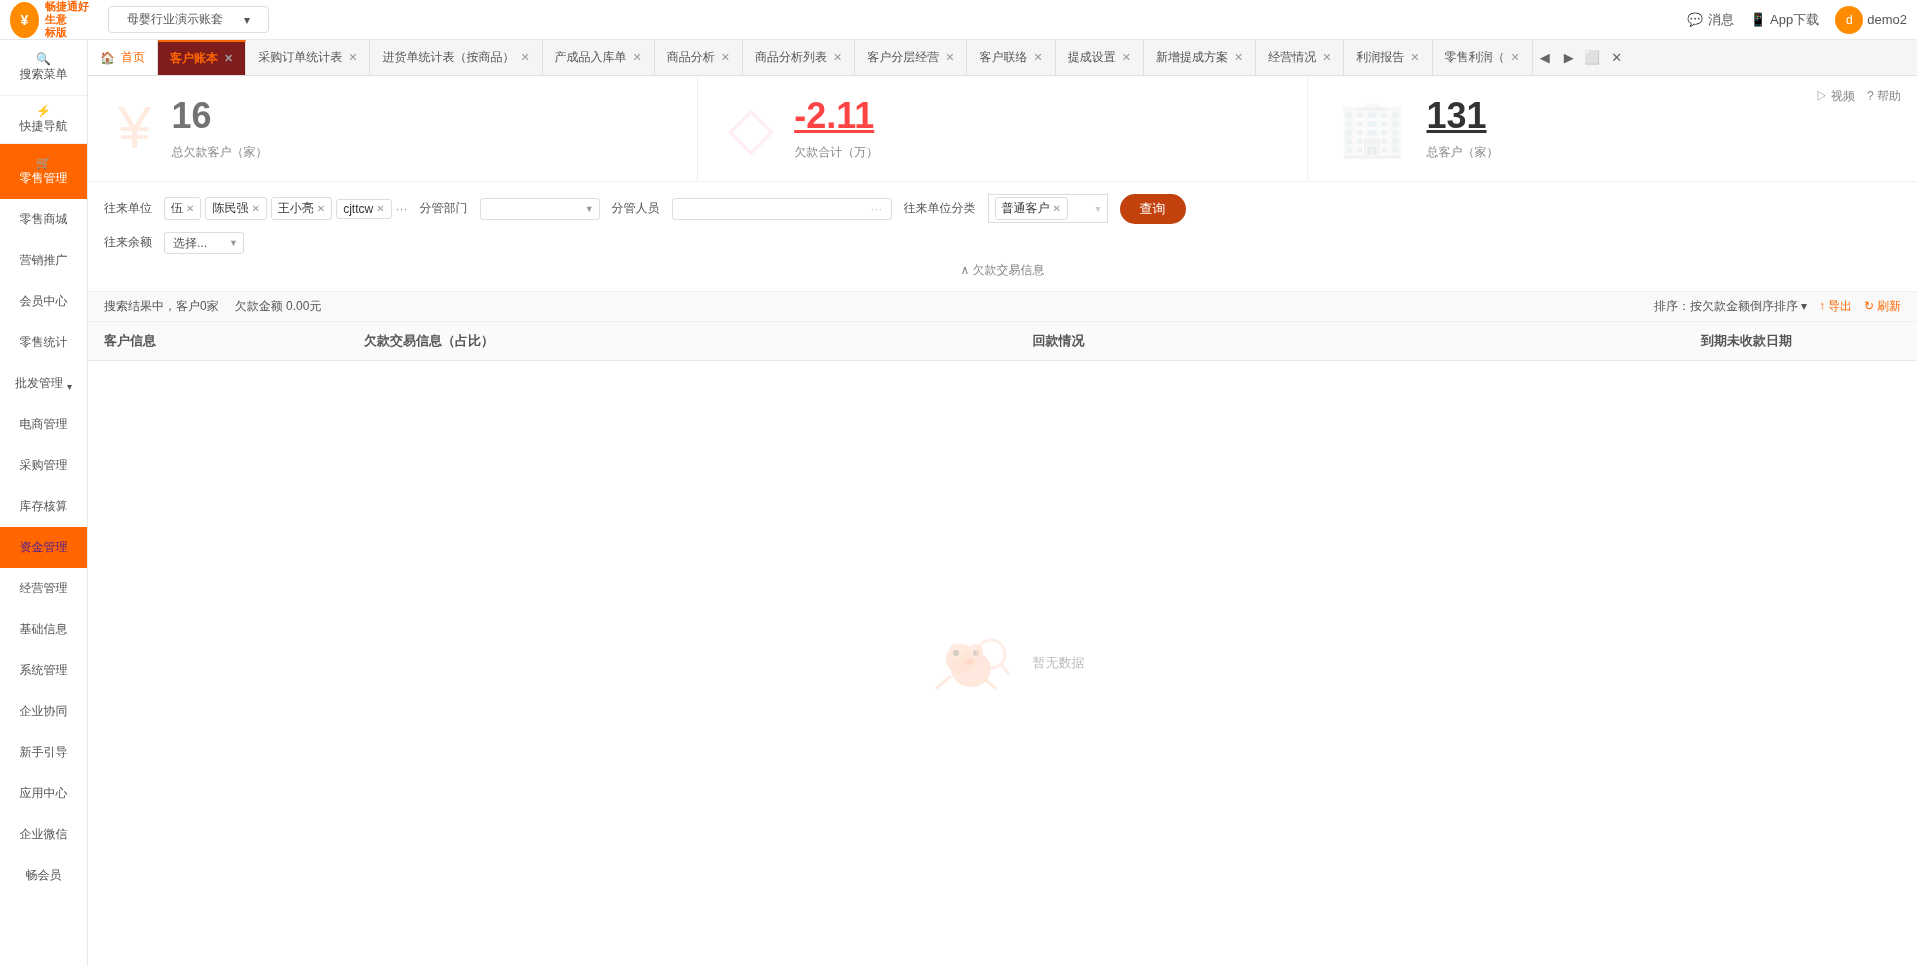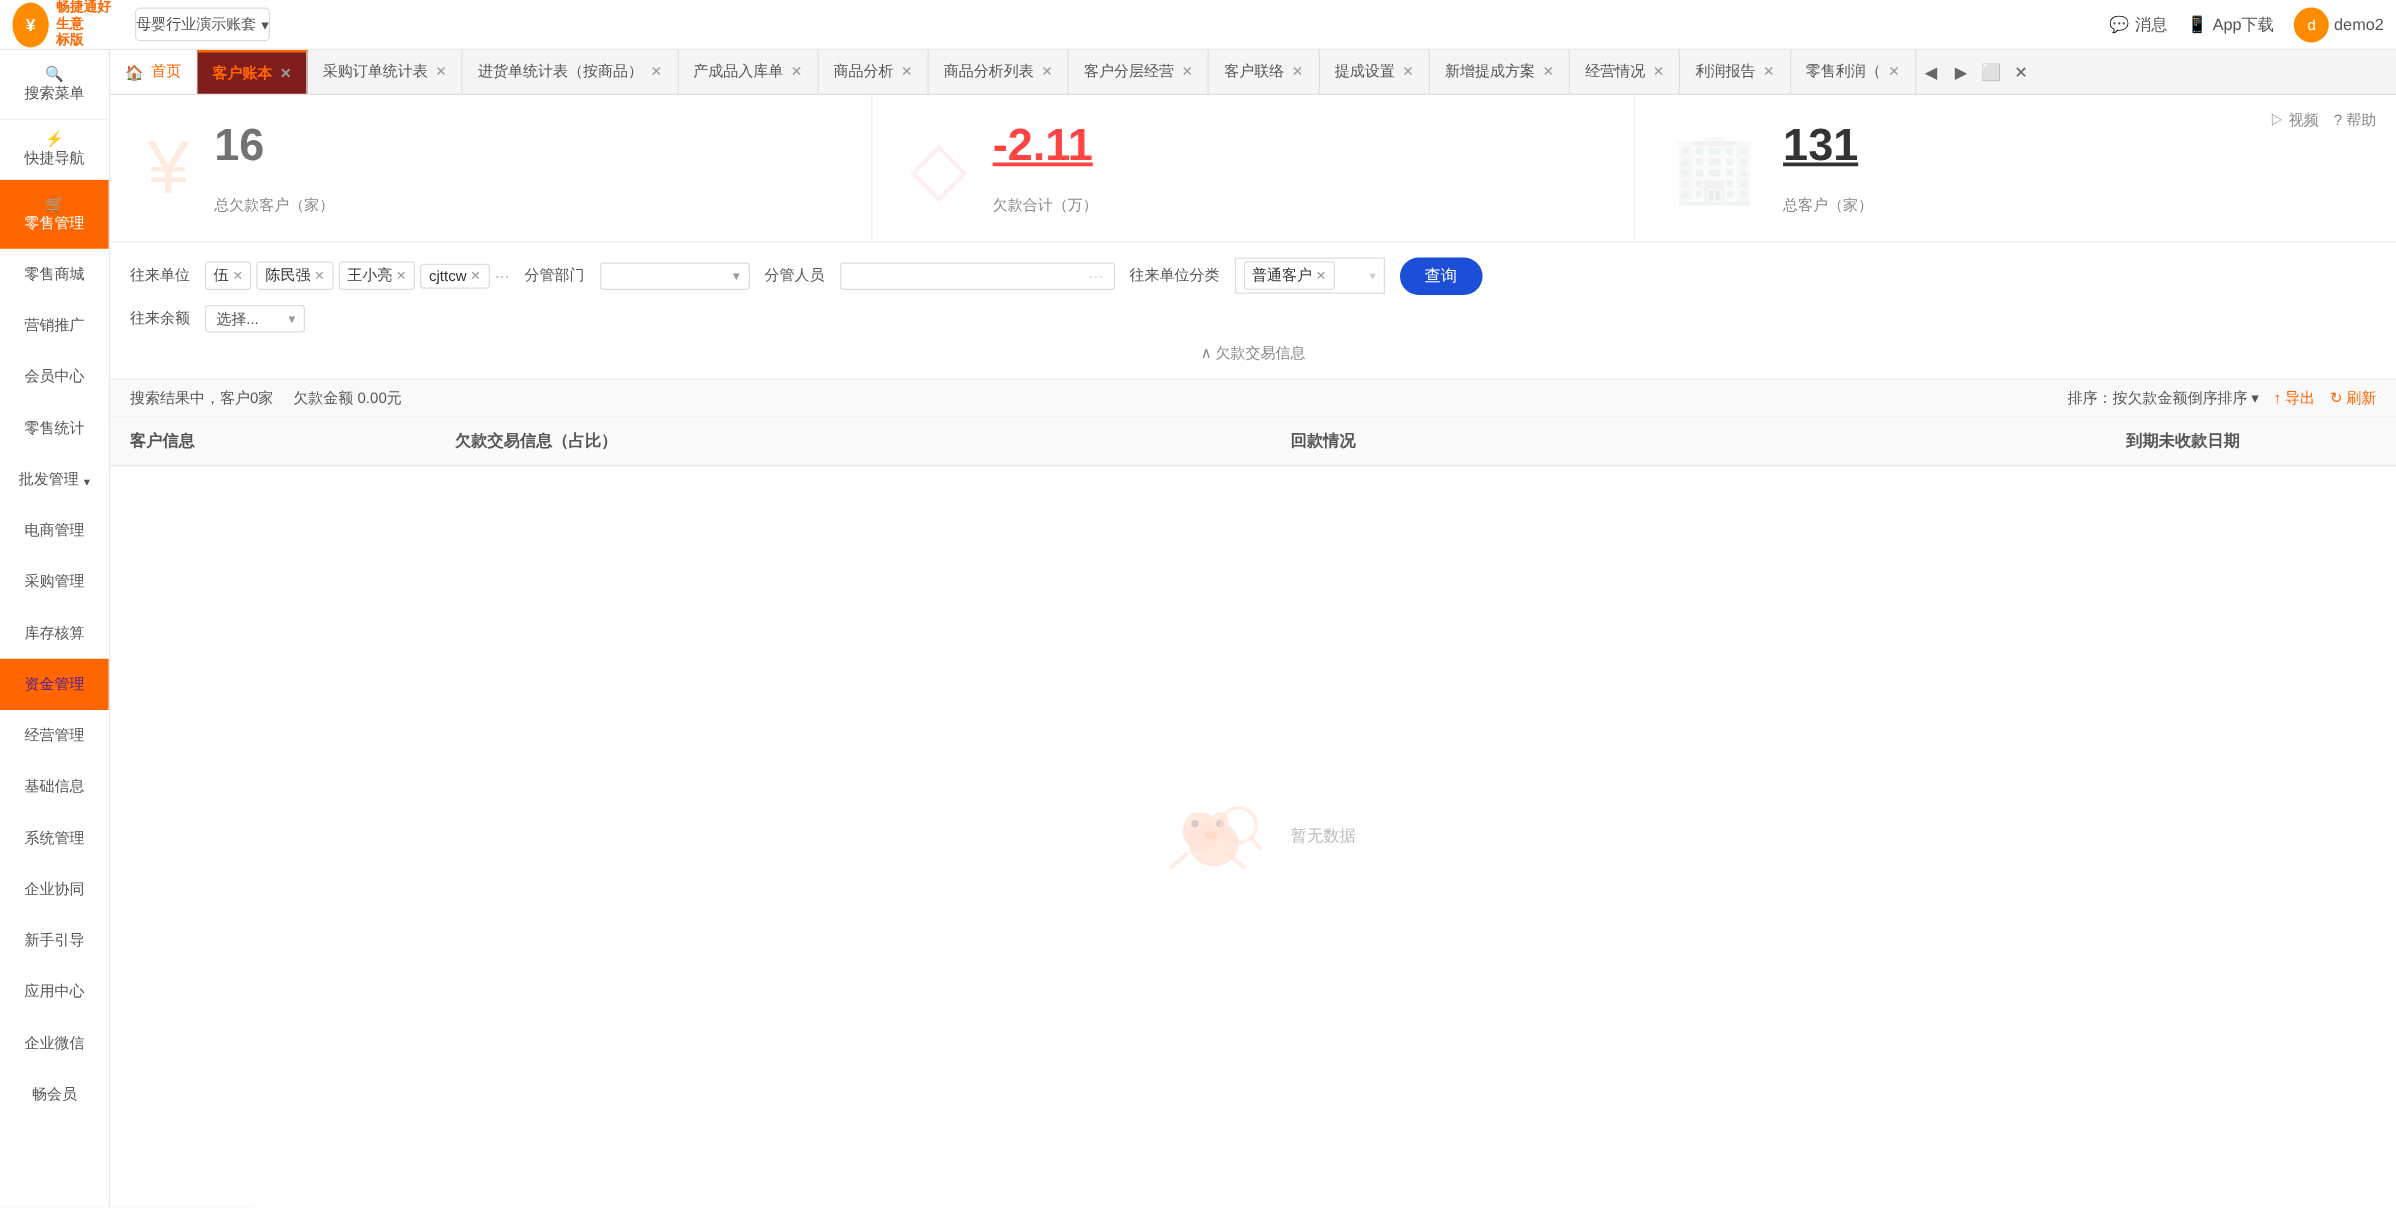--- a/index.html
+++ b/index.html
@@ -3,21 +3,21 @@
   <meta charset="utf-8">
   <style>
     * { box-sizing: border-box; margin: 0; padding: 0; }
     body { font-family: 'Microsoft YaHei', Arial, sans-serif; font-size: 13px; background: #f5f5f5; color: #333; overflow: hidden; height: 966px; width: 1917px; display: flex; flex-direction: column; }
 
     
     .top-bar { height: 40px; background: #fff; display: flex; align-items: center; padding: 0 10px; border-bottom: 1px solid #e8e8e8; flex-shrink: 0; }
     .logo-area { width: 88px; display: flex; align-items: center; gap: 6px; flex-shrink: 0; }
     .logo-icon { width: 36px; height: 36px; background: #ff8c00; border-radius: 50%; display: flex; align-items: center; justify-content: center; color: white; font-size: 14px; font-weight: bold; }
     .logo-text { font-size: 11px; color: #ff6600; font-weight: bold; line-height: 1.2; }
-    .dropdown-selector { display: flex; align-items: center; gap: 4px; padding: 4px 0; border: 1px solid #ddd; border-radius: 4px; cursor: pointer; font-size: 12px; color: #555; margin-left: 10px; }
+    .dropdown-selector { display: flex; align-items: center; gap: 21px; padding: 4px 18px; border: 1px solid #ddd; border-radius: 4px; cursor: pointer; font-size: 12px; color: #555; margin-left: 10px; }
     .top-right { margin-left: auto; display: flex; align-items: center; gap: 16px; }
     .top-right-item { display: flex; align-items: center; gap: 4px; font-size: 13px; color: #555; cursor: pointer; }
     .avatar { width: 28px; height: 28px; border-radius: 50%; background: #ff8c00; display: flex; align-items: center; justify-content: center; color: white; font-size: 12px; }
 
     
     .main-layout { display: flex; flex: 1; overflow: hidden; }
 
     
     .sidebar { width: 88px; background: #fff; border-right: 1px solid #e8e8e8; display: flex; flex-direction: column; flex-shrink: 0; overflow-y: auto; }
     .sidebar-search { padding: 12px 0; text-align: center; font-size: 12px; color: #555; cursor: pointer; border-bottom: 1px solid #f0f0f0; }
@@ -41,37 +41,37 @@
     .page-content { flex: 1; background: #fff; overflow-y: auto; display: flex; flex-direction: column; }
 
     
     .stats-row { display: flex; border-bottom: 1px solid #f0f0f0; flex-shrink: 0; position: relative; }
     .stat-item { flex: 1; padding: 20px 30px; display: flex; align-items: center; gap: 20px; border-right: 1px solid #f0f0f0; position: relative; }
     .stat-item:last-child { border-right: none; }
     .stat-text { display: flex; flex-direction: column; }
     .stat-value { font-size: 36px; font-weight: bold; color: #737373; line-height: 1.1; }
     .stat-value.negative { color: #ff4444; text-decoration: underline; }
     .stat-value.dark { color: #333; text-decoration: underline; }
-    .stat-label { font-size: 12px; color: #888; margin-top: 20px; }
+    .stat-label { font-size: 12px; color: #888; margin-top: 8px; }
     .stat-top-right { position: absolute; top: 12px; right: 16px; display: flex; gap: 12px; font-size: 12px; color: #888; }
 
     
     .filter-area { padding: 12px 16px; background: #fff; border-bottom: 1px solid #f0f0f0; flex-shrink: 0; }
     .filter-row { display: flex; align-items: center; gap: 12px; margin-bottom: 8px; flex-wrap: wrap; }
     .filter-label { font-size: 12px; color: #555; white-space: nowrap; }
     .filter-tags { display: flex; align-items: center; gap: 4px; flex-wrap: wrap; }
     .filter-tag { background: #fff; border: 1px solid #ddd; border-radius: 3px; padding: 2px 6px; font-size: 12px; color: #333; display: flex; align-items: center; gap: 3px; }
     .filter-tag .tag-close { color: #999; cursor: pointer; font-size: 10px; }
     .filter-more { color: #999; font-size: 12px; cursor: pointer; }
     .filter-select { border: 1px solid #ddd; border-radius: 3px; padding: 3px 24px 3px 8px; font-size: 12px; color: #555; background: #fff; min-width: 120px; appearance: none; position: relative; cursor: pointer; }
     .filter-select-wrapper { position: relative; display: inline-flex; align-items: center; }
     .filter-select-wrapper::after { content: '▼'; position: absolute; right: 6px; font-size: 9px; color: #999; pointer-events: none; }
     .filter-people-input { border: 1px solid #ddd; border-radius: 3px; padding: 3px 8px; font-size: 12px; color: #555; background: #fff; min-width: 200px; display: flex; align-items: center; justify-content: space-between; }
     .category-tag { background: #fff; border: 1px solid #ddd; border-radius: 3px; padding: 2px 6px; font-size: 12px; color: #333; display: inline-flex; align-items: center; gap: 3px; }
-    .query-btn { background: #1d4ed8; color: #fff; border: none; border-radius: 15px; padding: 6px 20px; font-size: 13px; cursor: pointer; }
+    .query-btn { background: #c2410c; color: #fff; border: none; border-radius: 15px; padding: 6px 20px; font-size: 13px; cursor: pointer; }
     .collapse-row { display: flex; justify-content: center; align-items: center; margin-top: 4px; }
     .collapse-btn { font-size: 12px; color: #888; cursor: pointer; display: flex; align-items: center; gap: 3px; }
     .balance-select-wrapper { position: relative; display: inline-flex; align-items: center; }
     .balance-select-wrapper::after { content: '▼'; position: absolute; right: 6px; font-size: 9px; color: #999; pointer-events: none; }
     .balance-input { border: 1px solid #ddd; border-radius: 3px; padding: 3px 24px 3px 8px; font-size: 12px; color: #555; background: #fff; min-width: 80px; appearance: none; cursor: pointer; }
 
     
     .results-bar { padding: 6px 16px; background: #f9f9f9; border-bottom: 1px solid #f0f0f0; display: flex; align-items: center; justify-content: space-between; font-size: 12px; color: #555; flex-shrink: 0; }
     .results-bar-left { display: flex; gap: 16px; }
     .results-bar-right { display: flex; align-items: center; gap: 12px; }

